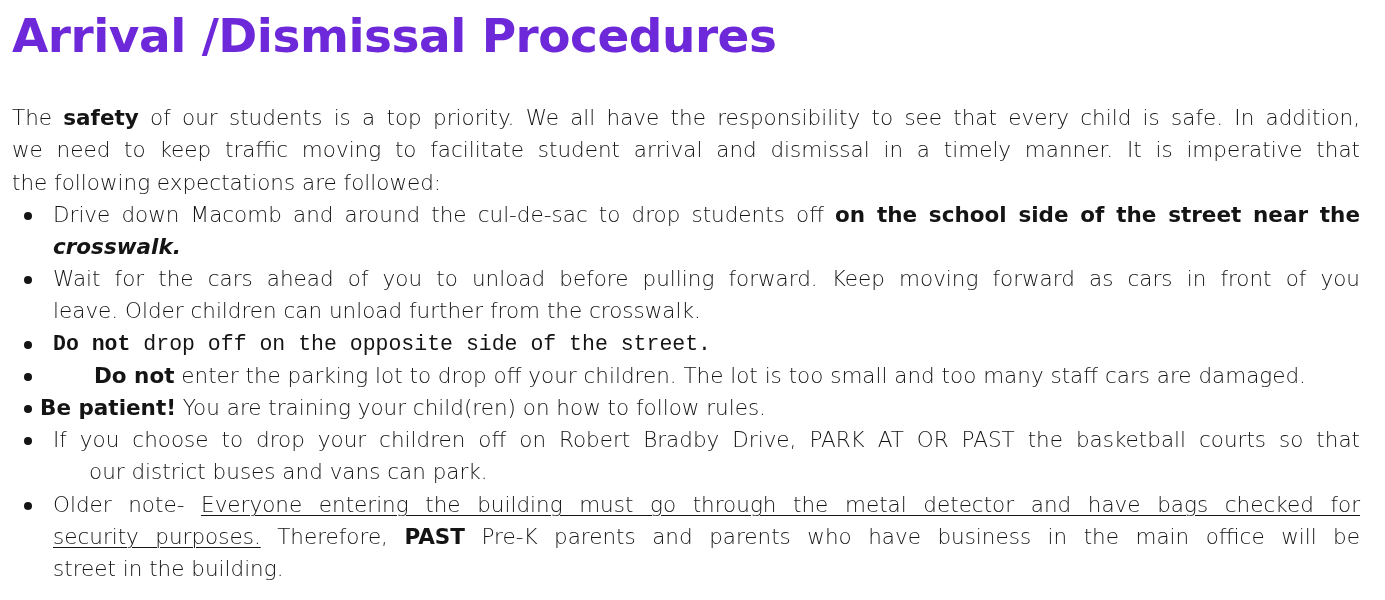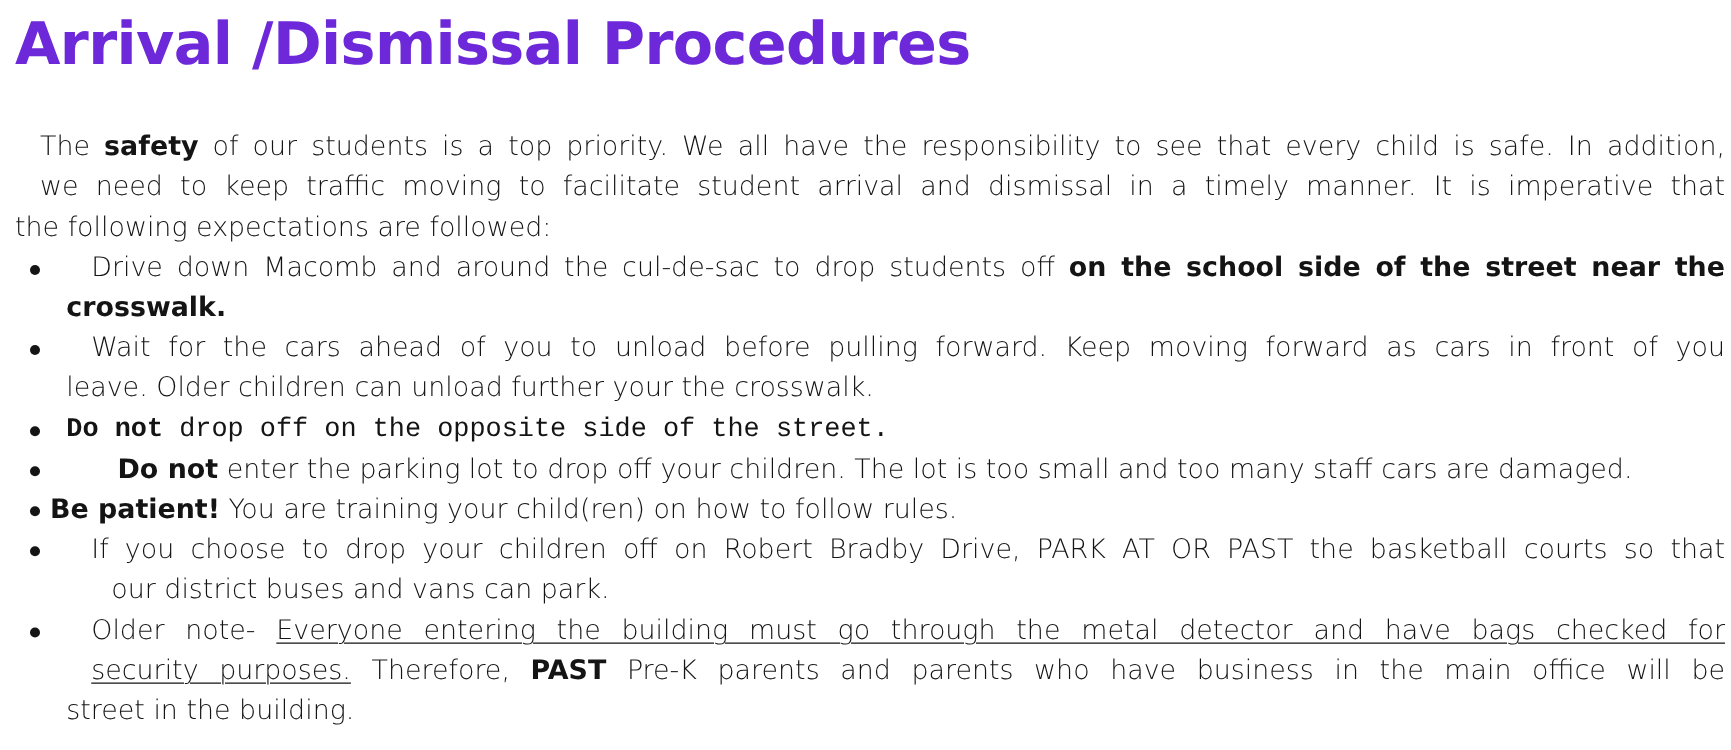--- a/index.html
+++ b/index.html
@@ -13,21 +13,21 @@
     font-size: 47px; line-height: 60px; letter-spacing: -0.5px;
     color: #6d28d9; white-space: nowrap;
     transform: scaleX(1.0); transform-origin: left top;
   }
   .line {
     position: absolute; height: 32px; line-height: 32px;
     font-size: 21.5px; font-weight: 300; white-space: nowrap;
     color: #141414;
   }
   .just {
-    text-align: justify; text-align-last: justify; margin-left: 20px;
+    text-align: justify; text-align-last: justify;
   }
   .b { font-weight: 700; }
   .u { text-decoration: underline; text-underline-offset: 3px; text-decoration-thickness: 1px; }
   .bullet {
     position: absolute; width: 8px; height: 8px; border-radius: 50%;
     background: #141414;
   }
 </style>
 </head>
 <body>
@@ -37,25 +37,25 @@
 <div>
   <div class="line just" style="left:12px; top:102px; width:1348px;"><span>The </span><span class="b">safety</span><span> of our students is a top priority. We all have the responsibility to see that every child is safe. In addition,</span></div>
   <div class="line just" style="left:12px; top:134px; width:1348px;">we need to keep traffic moving to facilitate student arrival and dismissal in a timely manner. It is imperative that</div>
   <div class="line" style="left:12px; top:167px;">the following expectations are followed:</div>
 </div>
 
 <div>
 
   <div class="bullet" style="left:24px; top:212px;"></div>
   <div class="line just" style="left:53px; top:199px; width:1307px;"><span> Drive down Macomb and around the cul-de-sac to drop students off </span><span class="b">on the school side of the street near the</span></div>
-  <div class="line b" style="left:53px; top:231px;">crosswalk.</div>
+  <div class="line b" style="left:53px; top:231px;font-style:italic;">crosswalk.</div>
 
   <div class="bullet" style="left:24px; top:276px;"></div>
   <div class="line just" style="left:53px; top:263px; width:1307px;">Wait for the cars ahead of you to unload before pulling forward. Keep moving forward as cars in front of you</div>
-  <div class="line" style="left:53px; top:295px;">leave. Older children can unload further your the crosswalk.</div>
+  <div class="line" style="left:53px; top:295px;">leave. Older children can unload further from the crosswalk.</div>
 
   <div class="bullet" style="left:24px; top:341px;"></div>
   <div class="line" style="left:53px; top:328px;font-family:Liberation Mono, monospace;"><span class="b">Do not</span><span> drop off on the opposite side of the street.</span></div>
 
   <div class="bullet" style="left:24px; top:373px;"></div>
   <div class="line" style="left:53px; top:360px; width:1302px;margin-left:41px;"><span class="b">Do not</span><span> enter the parking lot to drop off your children. The lot is too small and too many staff cars are damaged.</span></div>
 
   <div class="bullet" style="left:24px; top:405px;"></div>
   <div class="line" style="left:40px; top:392px;"><span class="b"> Be patient!</span><span> You are training your child(ren) on how to follow rules.</span></div>
 

